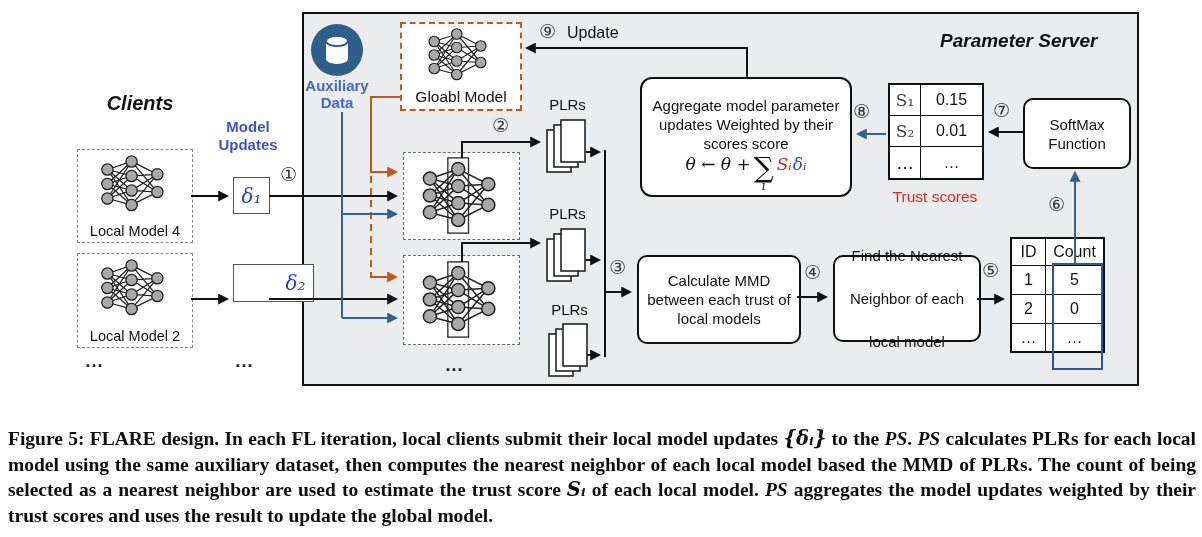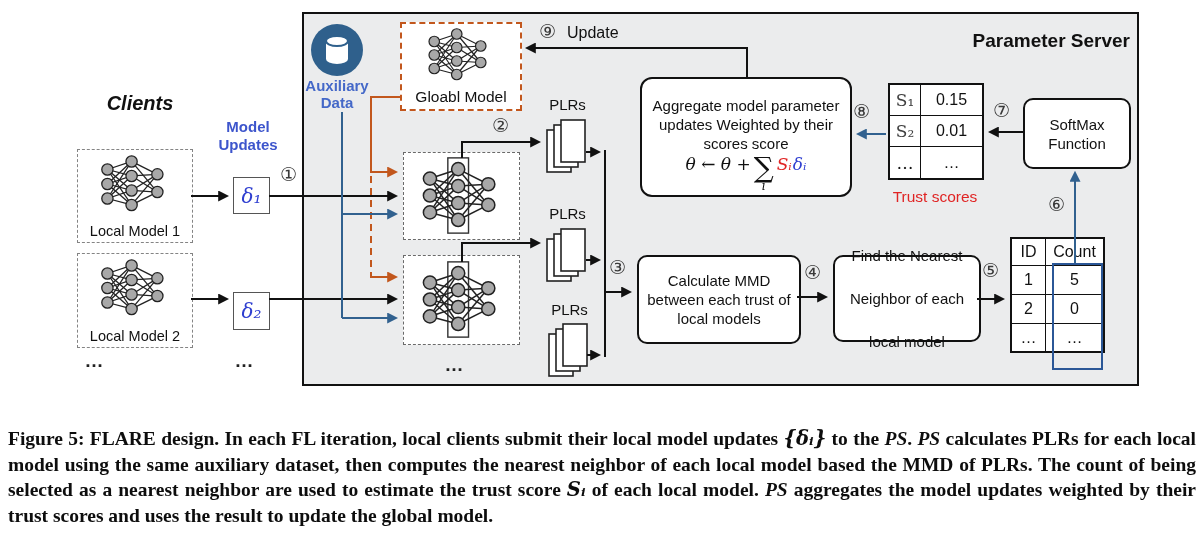--- a/index.html
+++ b/index.html
@@ -2,21 +2,21 @@
 <html><head>
 <meta charset="utf-8">
 <style>
   html,body{margin:0;padding:0;background:#fff;}
   .page{position:relative;width:1202px;height:537px;background:#fff;overflow:hidden;
         font-family:"Liberation Sans",sans-serif;color:#111;}
   .abs{position:absolute;}
   .center{text-align:center;}
   
   .ps-box{left:302px;top:12px;width:833px;height:370px;background:#ebeced;border:2.5px solid #111;}
-  .ps-title{left:940px;top:30px;width:190px;font-size:19px;font-weight:bold;text-align:right;}
+  .ps-title{left:940px;top:30px;width:190px;font-size:19px;font-weight:bold;font-style:italic;text-align:left;}
   .clients-title{left:95px;top:92px;width:90px;font-size:20px;font-weight:bold;font-style:italic;text-align:center;}
   .model-updates{left:205px;top:118px;width:86px;font-size:15px;line-height:18px;font-weight:bold;color:#3d55cc;text-align:center;}
   
   .client-box{width:114px;height:92px;background:#fff;border:1.5px dashed #848484;}
   .psmodel-box{width:115px;height:86px;background:#fff;border:1.5px dashed #6a6a6a;}
   .model-label{position:absolute;left:0;right:0;bottom:3px;font-size:14.5px;text-align:center;color:#111;}
   .global-box{left:400px;top:22px;width:118px;height:85px;background:#fff;border:2.5px dashed #c2571d;}
   
   .delta-box{width:35px;height:35px;background:#fff;border:1.5px solid #555;display:flex;align-items:center;justify-content:center;
              font-family:"DejaVu Serif",serif;font-style:italic;font-size:20px;color:#2e3ed0;}
@@ -146,31 +146,31 @@
   <div class="abs ps-box"></div>
   <div class="abs ps-title">Parameter Server</div>
 
   <div class="abs clients-title">Clients</div>
   <div class="abs model-updates">Model Updates</div>
 
   <div class="abs client-box" style="left:77px;top:149px;">
     <svg class="abs" style="left:10px;top:5px;" width="92" height="58" viewBox="0 0 90 72">
         <use href="#nn"></use>
       </svg>
-    <div class="model-label">Local Model 1</div>
+    <div class="model-label">Local Model 4</div>
   </div>
   <div class="abs client-box" style="left:77px;top:253px;height:93px;">
     <svg class="abs" style="left:10px;top:5px;" width="92" height="58" viewBox="0 0 90 72">
         <use href="#nn"></use>
       </svg>
     <div class="model-label">Local Model 2</div>
   </div>
 
   <div class="abs delta-box" style="left:233px;top:177px;">δ₁</div>
-  <div class="abs delta-box" style="left:233px;top:292px;height:36px;">δ₂</div>
+  <div class="abs delta-box" style="left:233px;top:264px;height:36px;padding-left:44px;">δ₂</div>
 
   <div class="abs ellipsis" style="left:75px;top:350px;width:40px;">…</div>
   <div class="abs ellipsis" style="left:225px;top:350px;width:40px;">…</div>
   <div class="abs ellipsis" style="left:435px;top:354px;width:40px;">…</div>
 
   <div class="abs aux-circle" style="left:311px;top:24px;">
     <svg width="30" height="34" viewBox="0 0 30 34">
       <ellipse cx="15" cy="26" rx="11" ry="5" fill="#fff"></ellipse>
       <rect x="4" y="8" width="22" height="18" fill="#fff"></rect>
       <ellipse cx="15" cy="8" rx="11" ry="5" fill="#fff" stroke="#2f608c" stroke-width="2"></ellipse>

